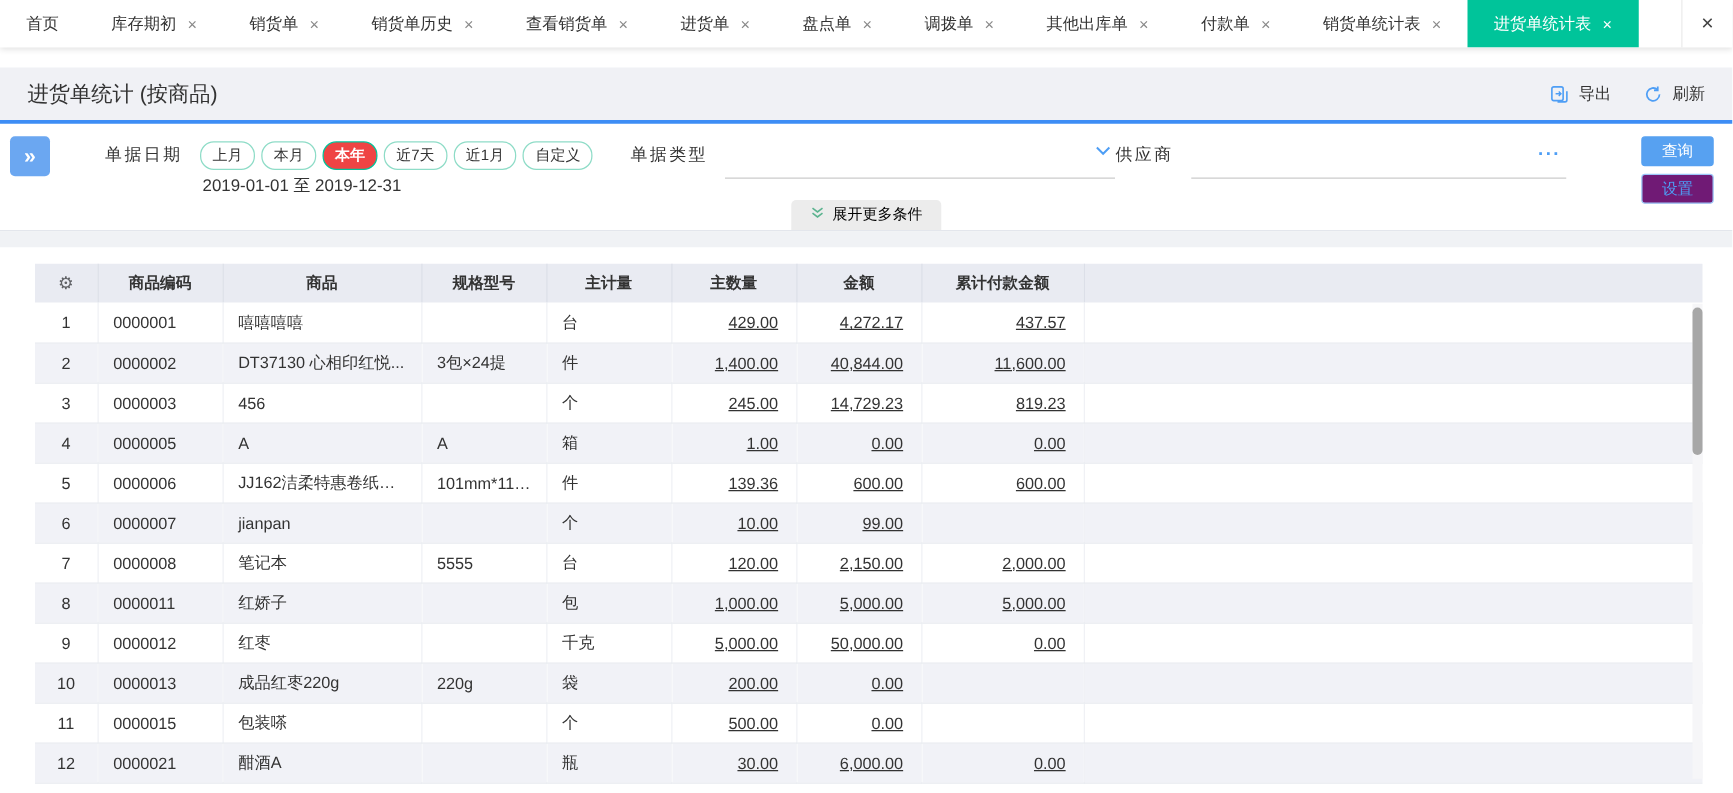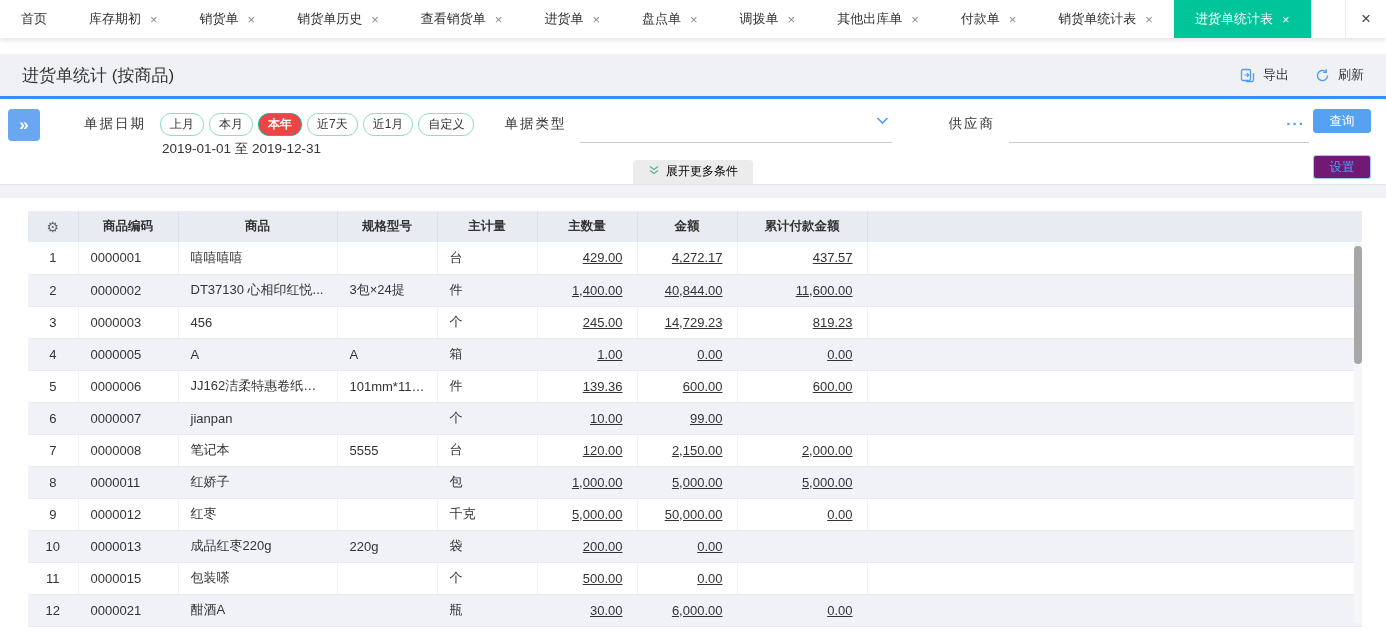--- a/index.html
+++ b/index.html
@@ -35,28 +35,28 @@
                   line-height: 30px; }
   .f-label { font-size: 13.5px; color: #333; letter-spacing: 2px; line-height: 30px; white-space: nowrap; }
   .date-group { margin-left: 44px; }
   .date-line1 { display: flex; align-items: center; }
   .presets { display: flex; align-items: center; gap: 5px; margin-left: 14px; }
   .pill { font-size: 12px; color: #333; background: #fff; border: 1px solid #8edcc7;
           border-radius: 11px; padding: 2px 9px; cursor: pointer; white-space: nowrap; }
   .pill.active { background: #ef4444; border-color: #00c49a; color: #fff; font-weight: 700; }
   .date-range { font-size: 13.5px; color: #333; margin: 1px 0 0 78px; }
   .doc-group { margin-left: 30px; display: flex; }
-  .sup-group { margin-left: 56px; display: flex; }
+  .sup-group { display: flex; }
   .uline { position: relative; height: 34px; border-bottom: 1px solid #ccc; margin-left: 14px; }
   .uline.doc { width: 312px; }
   .uline.sup { width: 300px; }
   .uline .chev { position: absolute; right: 2px; top: 4px; }
   .uline .dots { position: absolute; right: 4px; top: 2px; color: #4e9ef5; font-size: 15px;
                  font-weight: 700; letter-spacing: 2px; cursor: pointer; }
-  .btn-col { margin-left: auto; margin-right: 15px; display: flex; flex-direction: column; gap: 22px; }
+  .btn-col { margin-left: auto; margin-right: 15px; display: flex; flex-direction: column; gap: 6px; }
   .btn { width: 58px; height: 24px; font-size: 12.5px; border-radius: 3px; cursor: pointer; }
   .btn-query { background: #57a1f1; border: 1px solid #57a1f1; color: #fff; }
   .btn-settings { background: #701a75; border: 1px solid #9cc6f7; color: #4e9ef5; }
   .expand-more { position: absolute; bottom: 0; left: 50%; transform: translateX(-50%);
                  background: #ececec; border-radius: 4px 4px 0 0; padding: 3px 15px 4px;
                  font-size: 12px; color: #000000; display: flex; align-items: center; gap: 6px; cursor: pointer; }
 
   .band { height: 13px; background: #f0f2f5; }
 
   

